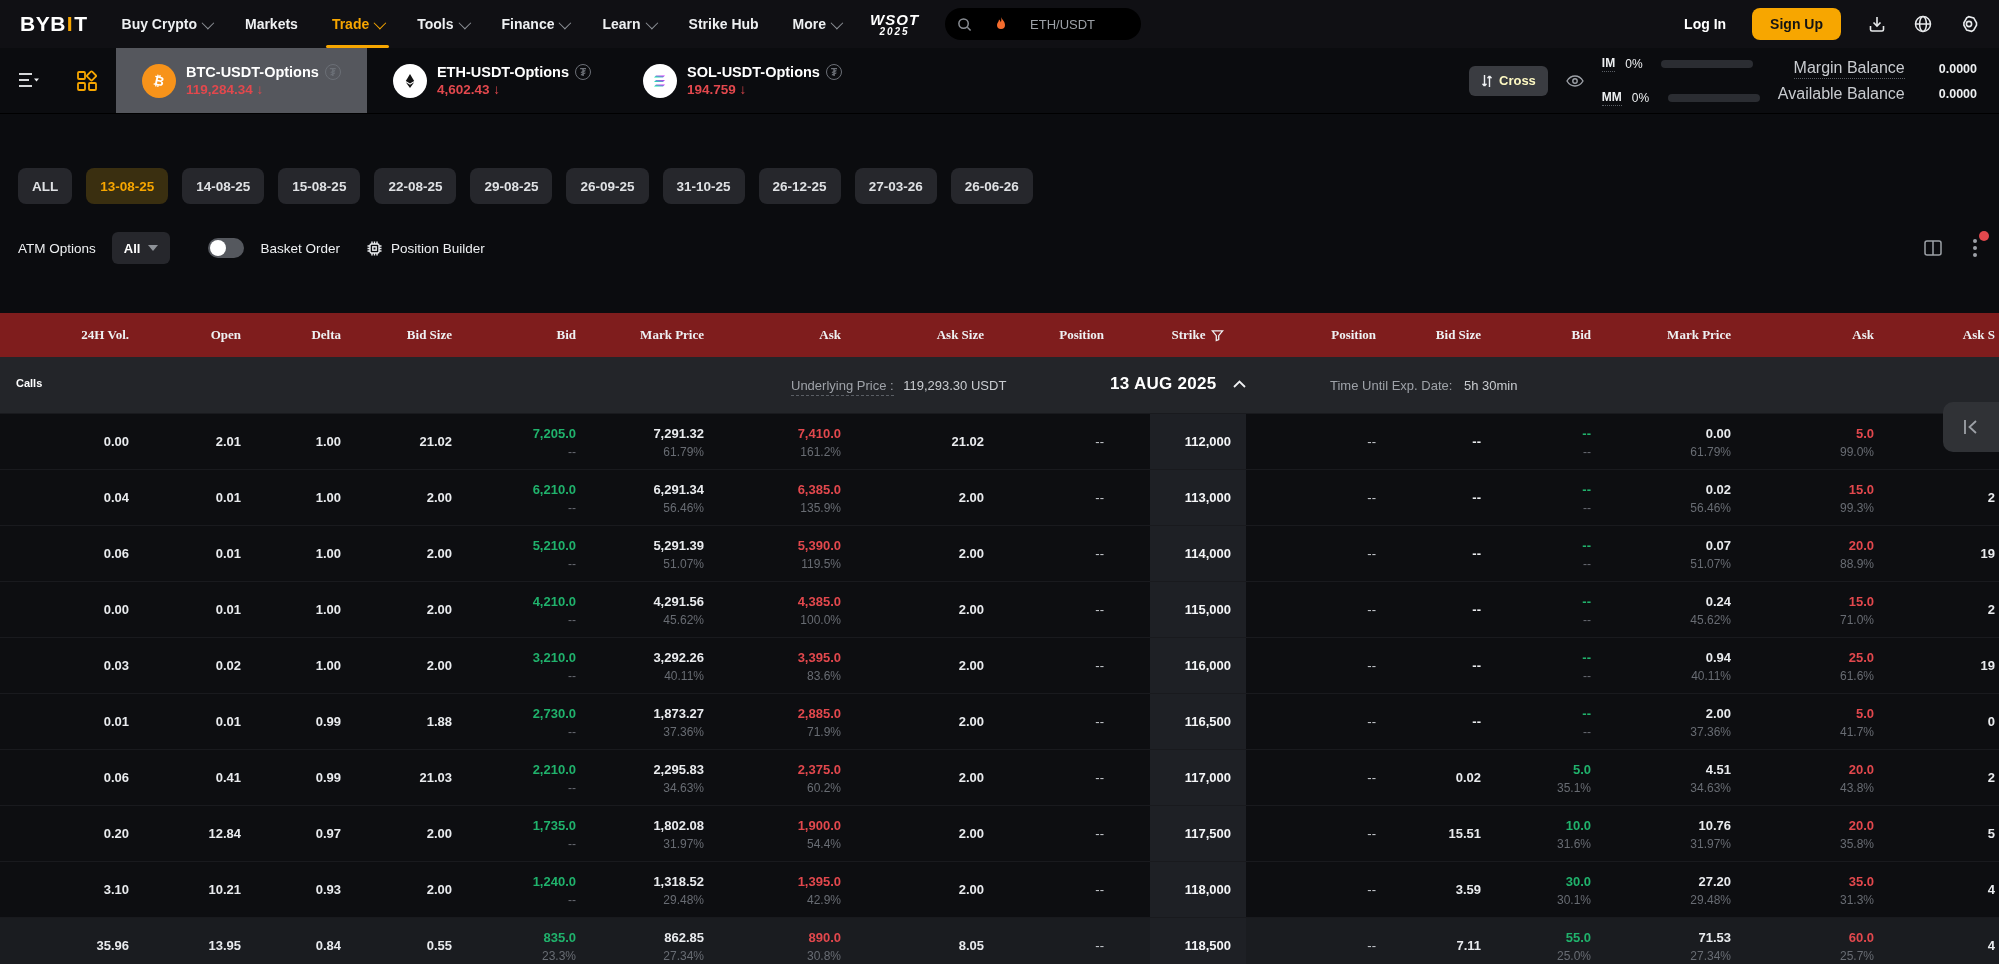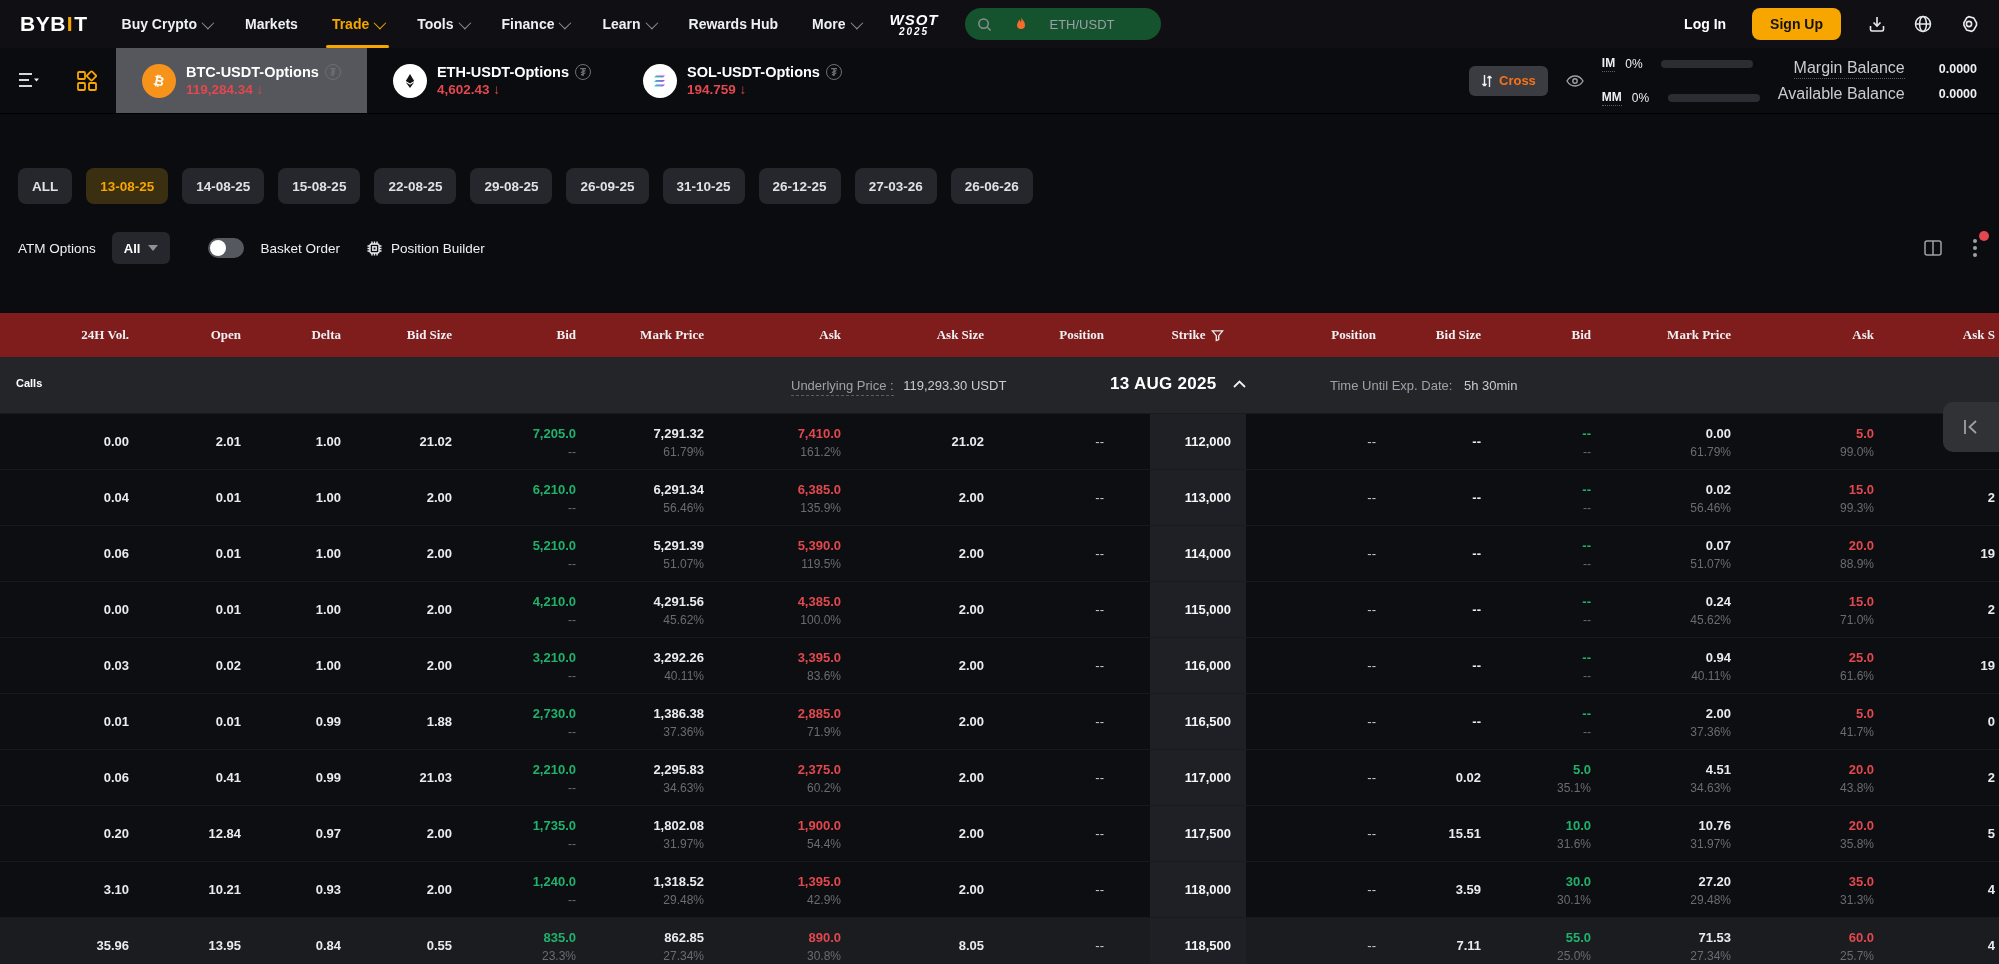--- a/index.html
+++ b/index.html
@@ -16,40 +16,40 @@
   .logo .accent{color:#f7a600;margin:0 1px;}
   .nav-items{display:flex;align-items:center;gap:34px;height:48px;}
   .nav-item{display:flex;align-items:center;gap:5px;font-size:14px;font-weight:600;color:#eef0f2;cursor:pointer;height:48px;position:relative;}
   .nav-item.active{color:#f7a600;}
   .nav-item.active::after{content:"";position:absolute;left:-6px;right:-6px;bottom:0;height:3px;background:#f7a600;border-radius:2px;}
   .caret{width:9px;height:9px;border-right:1.6px solid #8e9298;border-bottom:1.6px solid #8e9298;transform:rotate(45deg) translateY(-2px);}
   .nav-item.active .caret{border-color:#f7a600;}
   .wsot{margin-left:30px;text-align:center;font-style:italic;font-weight:800;color:#fff;line-height:1;cursor:pointer;}
   .wsot .l1{font-size:15px;letter-spacing:1px;}
   .wsot .l2{font-size:10px;letter-spacing:2px;}
-  .searchbox{margin-left:26px;width:196px;height:32px;background:#14532d;border-radius:16px;display:flex;align-items:center;padding:0 12px;gap:23px;}
+  .searchbox{margin-left:26px;width:196px;height:32px;background:#000000;border-radius:16px;display:flex;align-items:center;padding:0 12px;gap:23px;}
   .searchbox input{background:transparent;border:none;outline:none;color:#9ca0a6;font-size:13px;width:110px;font-family:"Liberation Sans",sans-serif;}
   .nav-right{margin-left:auto;display:flex;align-items:center;gap:26px;}
   .login{font-size:14px;font-weight:700;color:#fff;cursor:pointer;}
   .signup{background:#f7a600;color:#141414;font-size:14px;font-weight:700;padding:8px 18px;border-radius:8px;border:none;cursor:pointer;font-family:"Liberation Sans",sans-serif;}
   .icon-btn{display:flex;align-items:center;justify-content:center;cursor:pointer;}
   
   .instbar{height:66px;background:#0b0c0f;display:flex;align-items:stretch;border-bottom:1px solid #000;}
   .inst-left-icons{display:flex;align-items:center;gap:36px;padding:0 18px 0 18px;}
   .inst-tabs{display:flex;align-items:stretch;}
   .inst-tab{display:flex;align-items:center;gap:10px;padding:0 26px;cursor:pointer;}
   .inst-tab.active{background:#55575d;}
   .coin{width:34px;height:34px;border-radius:50%;display:flex;align-items:center;justify-content:center;flex:none;}
   .inst-texts{display:flex;flex-direction:column;gap:2px;}
   .inst-title-row{display:flex;align-items:center;gap:6px;}
   .inst-title{font-size:14.5px;font-weight:700;color:#fff;}
   .tether-badge{width:16px;height:16px;border-radius:50%;border:1.4px solid #6b6f76;color:#6b6f76;font-size:10px;font-weight:700;display:flex;align-items:center;justify-content:center;}
   .inst-price{font-size:13.5px;font-weight:700;color:#e2484d;}
   .inst-right{margin-left:auto;display:flex;align-items:center;gap:18px;padding-right:22px;}
-  .cross-btn{background:#3a3c41;color:#f97316;font-size:13px;font-weight:600;border:none;border-radius:6px;height:30px;padding:14px 12px;display:flex;align-items:center;gap:6px;cursor:pointer;font-family:"Liberation Sans",sans-serif;}
+  .cross-btn{background:#3a3c41;color:#fef9c3;font-size:13px;font-weight:600;border:none;border-radius:6px;height:30px;padding:14px 12px;display:flex;align-items:center;gap:6px;cursor:pointer;font-family:"Liberation Sans",sans-serif;}
   .mgroup{display:flex;flex-direction:column;gap:18px;}
   .mrow{display:flex;align-items:center;gap:10px;}
   .mlabel{font-size:12px;font-weight:700;color:#eef0f2;border-bottom:1px dotted #5a5e64;padding-bottom:1px;}
   .mpct{font-size:12px;color:#eef0f2;width:26px;}
   .mbar{width:92px;height:8px;background:#2b2d32;border-radius:4px;}
   .balgroup{display:flex;flex-direction:column;gap:6px;}
   .balrow{display:flex;align-items:center;justify-content:flex-end;gap:12px;}
   .ballabel{font-size:16px;color:#c9ccd0;}
   .ballabel.dotted{border-bottom:1px dotted #5a5e64;padding-bottom:1px;}
   .balvalue{font-size:12.5px;font-weight:600;color:#eef0f2;padding-left:22px;}
@@ -128,21 +128,21 @@
       </div>
       <div class="nav-item">
         <span>Finance</span>
         <span class="caret"></span>
       </div>
       <div class="nav-item">
         <span>Learn</span>
         <span class="caret"></span>
       </div>
       <div class="nav-item">
-        <span>Rewards Hub</span>
+        <span>Strike Hub</span>
       </div>
       <div class="nav-item">
         <span>More</span>
         <span class="caret"></span>
       </div>
     </div>
   <div class="wsot">
     <div class="l1">WSOT</div>
     <div class="l2">2025</div>
   </div>
@@ -679,21 +679,21 @@
         <span class="main">0.99</span>
       </div>
       <div class="cell ">
         <span class="main">1.88</span>
       </div>
       <div class="cell green">
         <span class="main">2,730.0</span>
         <span class="sub">--</span>
       </div>
       <div class="cell ">
-        <span class="main">1,386.38</span>
+        <span class="main">1,873.27</span>
         <span class="sub">37.36%</span>
       </div>
       <div class="cell red">
         <span class="main">2,885.0</span>
         <span class="sub">71.9%</span>
       </div>
       <div class="cell ">
         <span class="main">2.00</span>
       </div>
       <div class="cell pos">

